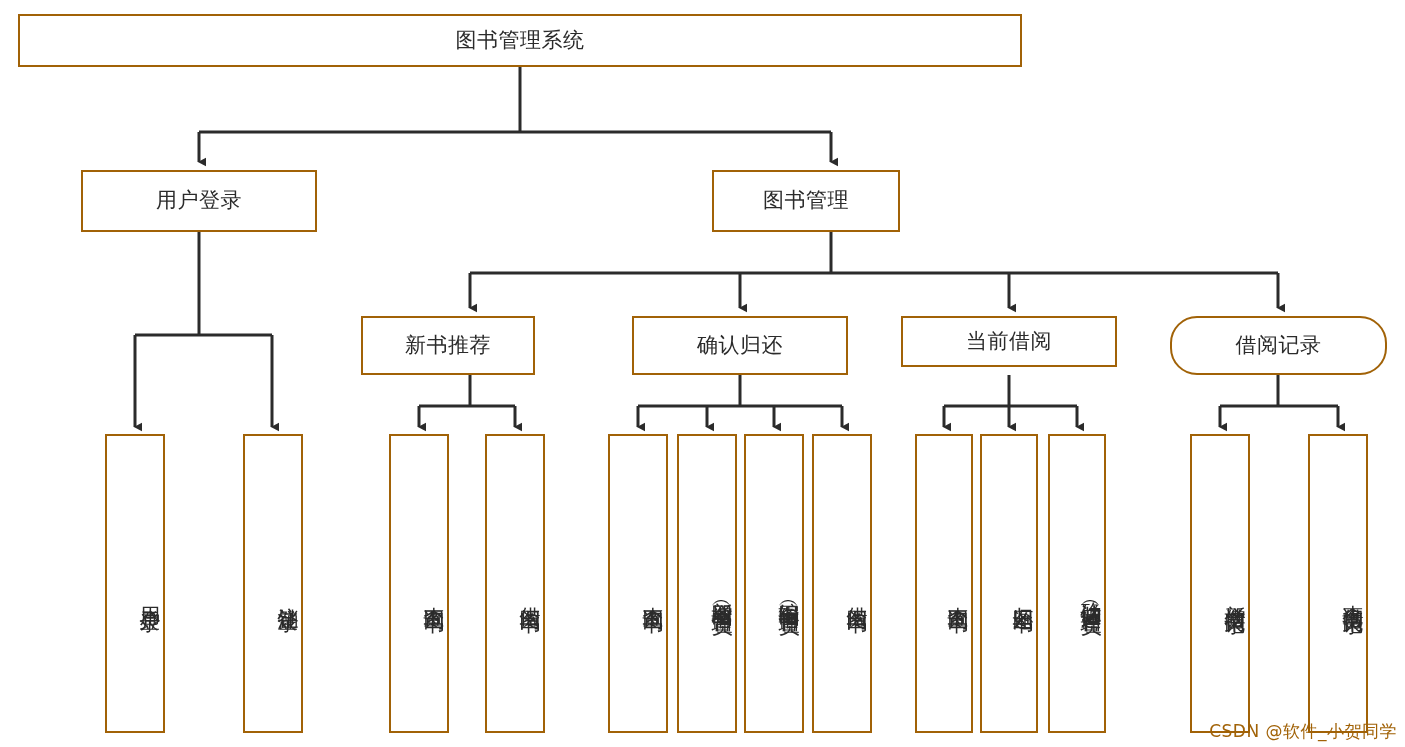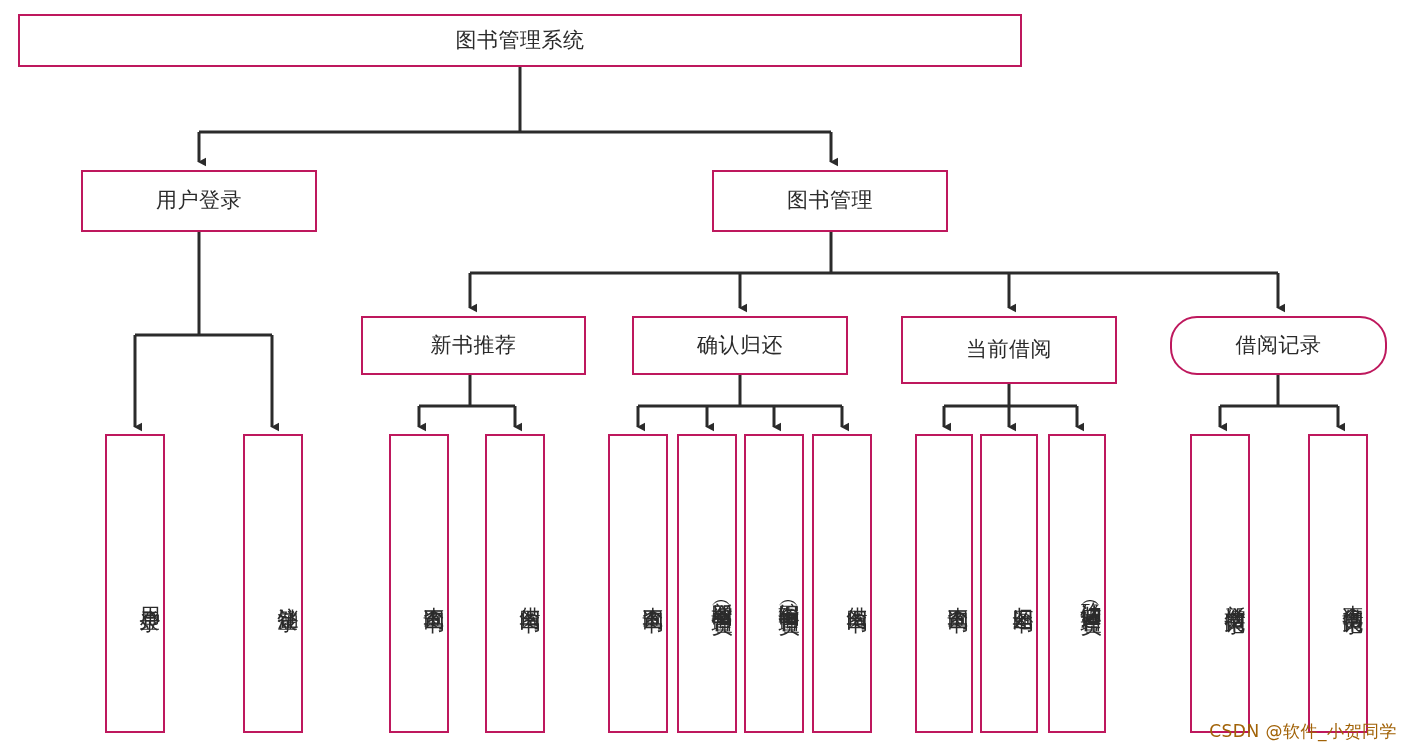--- a/index.html
+++ b/index.html
@@ -23,21 +23,21 @@
     position: absolute;
     left: 0;
     top: 0;
     width: 1405px;
     height: 747px;
     pointer-events: none;
   }
   .node {
     position: absolute;
     box-sizing: border-box;
-    border: 2px solid #be185d;
+    border: 2px solid #a16207;
     background: #ffffff;
     display: flex;
     align-items: center;
     justify-content: center;
     color: #2b2b2b;
   }
   .node.h {
     font-size: 21px;
     letter-spacing: 0.5px;
     line-height: 1.2;
@@ -122,31 +122,31 @@
     </g>
   </svg>
 
   <div class="node h" style="left:18px; top:14px; width:1004px; height:53px;">
     <span>图书管理系统</span>
   </div>
 
   <div class="node h" style="left:81px; top:170px; width:236px; height:62px;">
     <span>用户登录</span>
   </div>
-  <div class="node h" style="left:712px; top:170px; width:236px; height:62px;">
+  <div class="node h" style="left:712px; top:170px; width:188px; height:62px;">
     <span>图书管理</span>
   </div>
 
-  <div class="node h" style="left:361px; top:316px; width:225px; height:59px;">
+  <div class="node h" style="left:361px; top:316px; width:174px; height:59px;">
     <span>新书推荐</span>
   </div>
   <div class="node h" style="left:632px; top:316px; width:216px; height:59px;">
     <span>确认归还</span>
   </div>
-  <div class="node h" style="left:901px; top:316px; width:216px; height:68px;font-family:Liberation Serif, serif;">
+  <div class="node h" style="left:901px; top:316px; width:216px; height:51px;font-family:Liberation Serif, serif;">
     <span>当前借阅</span>
   </div>
   <div class="node h" style="left:1170px; top:316px; width:217px; height:59px;border-radius:27px;">
     <span>借阅记录</span>
   </div>
 
   <div class="node v" style="left:105px; top:434px; width:60px; height:299px;">
     <span class="vtext">用户登录</span>
   </div>
   <div class="node v" style="left:243px; top:434px; width:60px; height:299px;">

